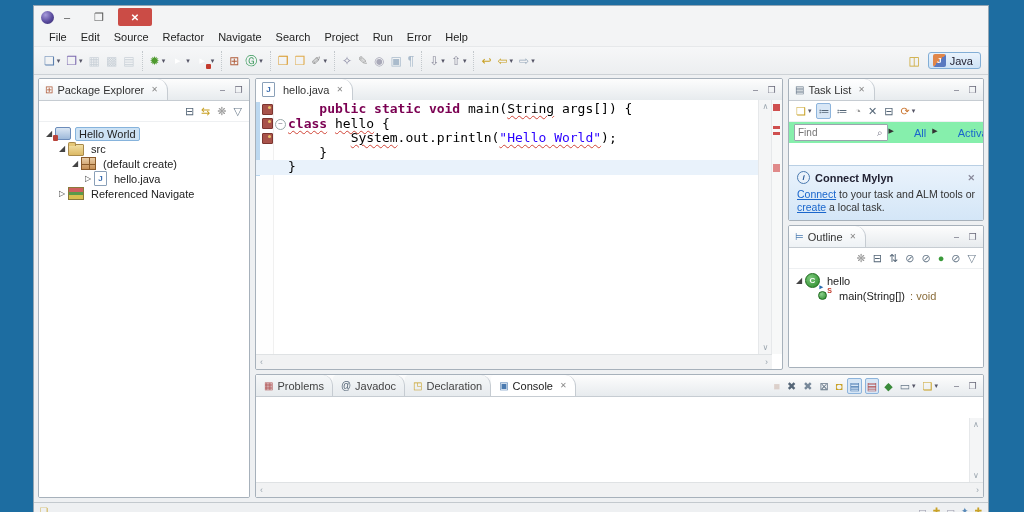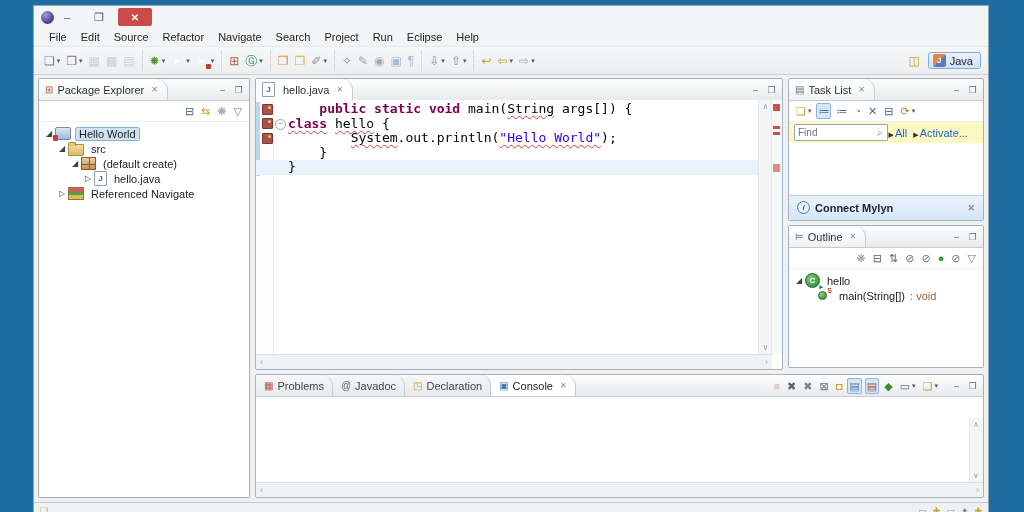--- a/index.html
+++ b/index.html
@@ -99,25 +99,25 @@
       text-decoration-thickness:1px;text-underline-offset:2px}
   .vrail{position:absolute;right:10px;top:21px;bottom:15px;width:13px;background:#f4f5f6;border-left:1px solid #e6e8ea}
   .vrail .up,.vrail .down{position:absolute;left:0;right:0;text-align:center;font-size:8px;color:#9aa5ae}
   .vrail .up{top:2px}.vrail .down{bottom:2px}
   .ruler{position:absolute;right:0;top:21px;bottom:15px;width:10px;background:#f7f8f8;border-left:1px solid #e6e8ea}
   .rmark{position:absolute;left:1px;width:7px;background:#cf4f4f}
   .hscroll{position:absolute;left:0;right:0;bottom:0;height:15px;background:#f1f2f3;border-top:1px solid #dfe2e4;
            display:flex;align-items:center;justify-content:space-between;padding:0 4px;box-sizing:border-box;
            color:#9aa5ae;font-size:9px}
   
-  .findrow{height:21px;display:flex;align-items:center;gap:6px;padding:0 5px;background:#fef9c3;flex:0 0 auto}
+  .findrow{height:21px;display:flex;align-items:center;gap:6px;padding:0 5px;background:#86efac;flex:0 0 auto}
   .findbox{width:86px;height:15px;border:1px solid #9aa5ae;border-radius:1px;font-size:10px;padding:0 3px;color:#555;
            font-family:"Liberation Sans",sans-serif}
   .findmag{margin-left:-17px;font-size:10px;color:#778}
-  .filter{font-size:11px;color:#1a66cc;display:flex;align-items:flex-end;gap:1px}
+  .filter{font-size:11px;color:#1a66cc;display:flex;align-items:flex-start;gap:20px}
   .filter .tri{color:#333;font-size:7px}
   .mylyn{position:absolute;left:0;right:0;bottom:0;border-top:1px solid #b9cfe4;
          background:linear-gradient(#eaf3fc,#d4e6f7);padding:5px 8px 6px 8px}
   .mylyn-head{display:flex;align-items:center;gap:5px;font-size:11px;font-weight:bold;color:#223}
   .info-i{width:11px;height:11px;border-radius:50%;border:1px solid #4a7ab0;color:#2a5a96;font-size:8px;
           font-weight:bold;text-align:center;line-height:11px;background:#eaf2fb;font-style:italic}
   .mylyn-x{margin-left:auto;color:#889;font-size:9px}
   .mylyn-body{font-size:10.5px;color:#333;margin-top:4px;line-height:13px}
   .link{color:#1a66cc;text-decoration:underline}
   
@@ -152,21 +152,21 @@
 
   <div class="menubar">
       <span class="menu-item">File</span>
       <span class="menu-item">Edit</span>
       <span class="menu-item">Source</span>
       <span class="menu-item">Refactor</span>
       <span class="menu-item">Navigate</span>
       <span class="menu-item">Search</span>
       <span class="menu-item">Project</span>
       <span class="menu-item">Run</span>
-      <span class="menu-item">Eclipse</span>
+      <span class="menu-item">Error</span>
       <span class="menu-item">Help</span>
     </div>
 
   <div class="toolbar">
     <div style="display:flex">
         <div class="tgroup">
           <span class="tbtn">
             <span class="glyph" style="color: rgb(91, 127, 174);">❏</span>
             <span class="dd">▾</span>
           </span>
@@ -423,20 +423,21 @@
           <span>Activate...</span>
         </span>
       </div>
       <div class="pbody">
         <div class="mylyn">
           <div class="mylyn-head">
             <span class="info-i">i</span>
             <span>Connect Mylyn</span>
             <span class="mylyn-x">✕</span>
           </div>
+          <div class="mylyn-body"><span class="link">Connect</span><span> to your task and ALM tools or </span><span class="link">create</span><span> a local task.</span></div>
         </div>
       </div>
     </div>
 
     <div class="panel" style="left:754px;top:150px;right:4px;height:143px">
       <div class="phead">
         <div class="ptab">
           <span class="tabglyph" style="color:#4a7ab0">⊨</span>
           <span>Outline</span>
           <span class="tabclose">✕</span>

